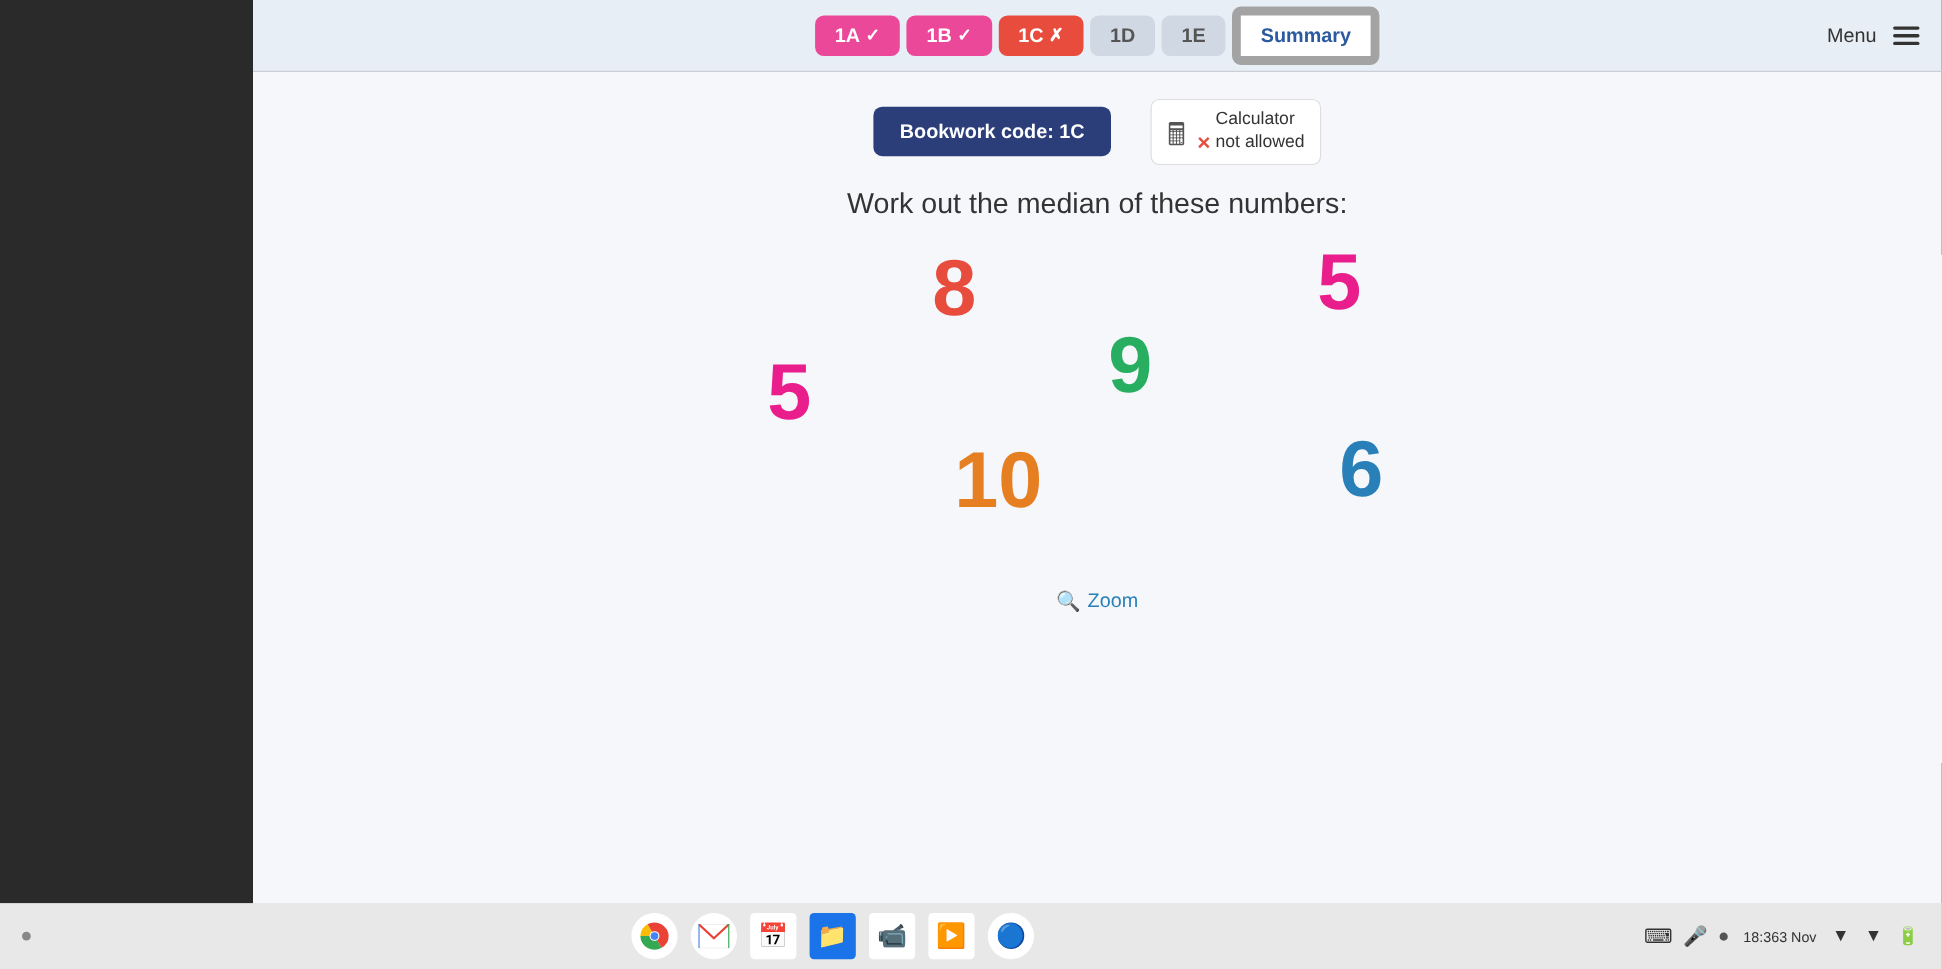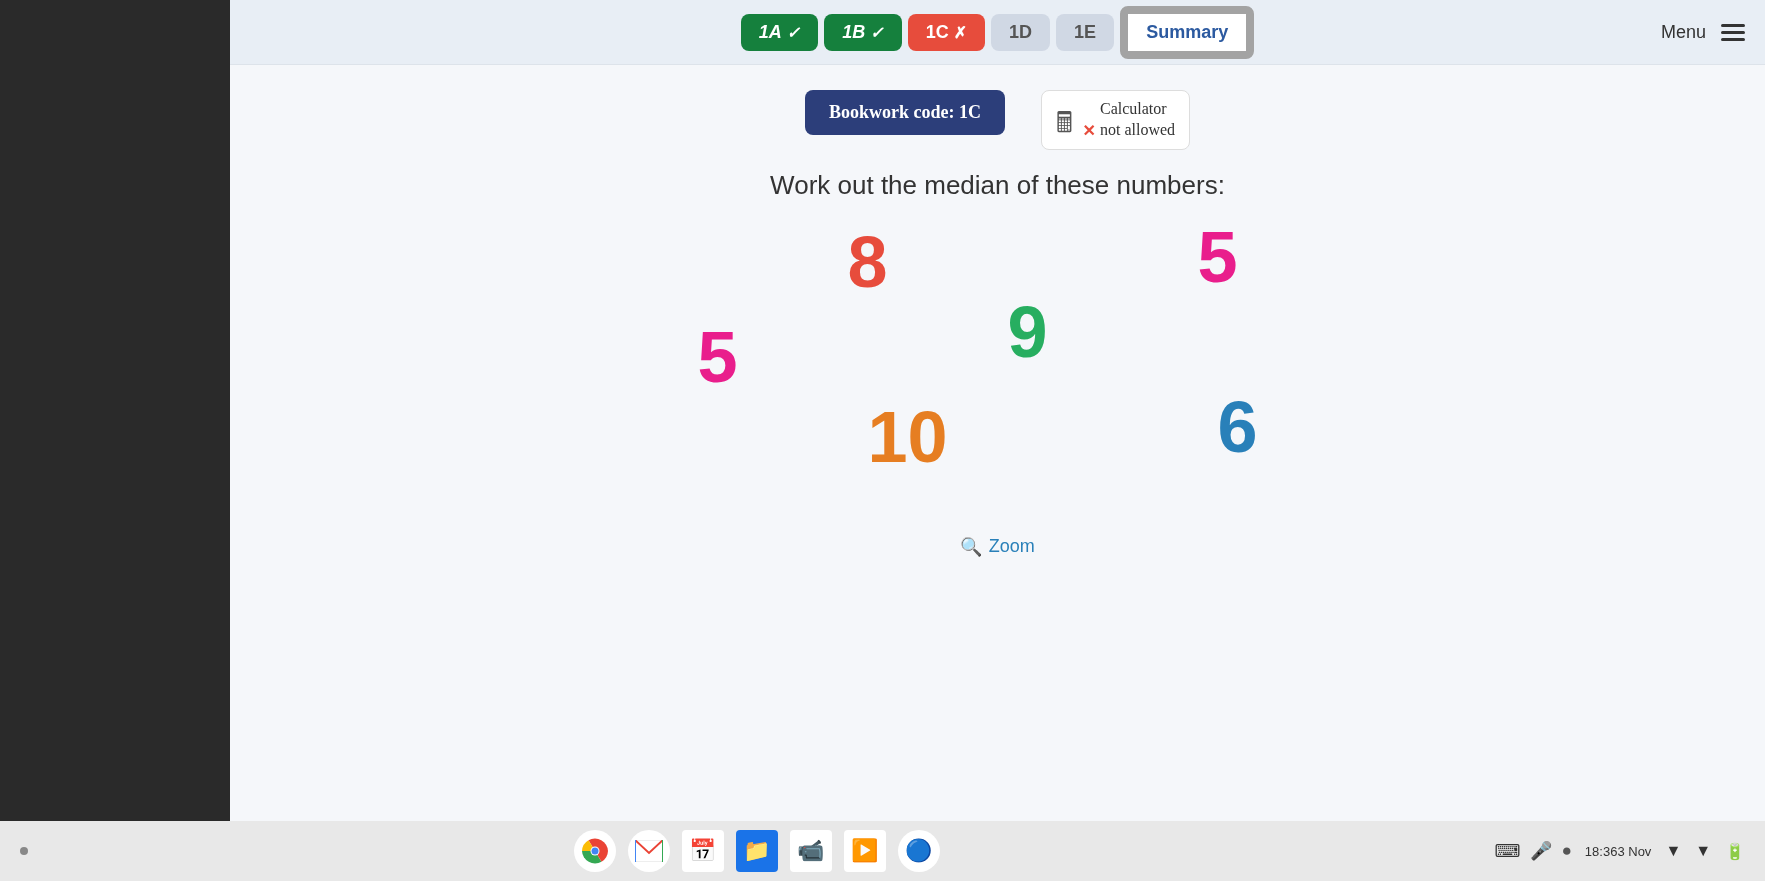--- a/index.html
+++ b/index.html
@@ -52,23 +52,22 @@
       border: none;
       font-size: 18px;
       font-weight: 600;
       cursor: pointer;
       display: flex;
       align-items: center;
       gap: 5px;
     }
 
     .tab-green {
-      background: #15803d;
+      background: #ec4899;
       color: white;
-      font-style: italic;
     }
 
     .tab-red {
       background: #e74c3c;
       color: white;
     }
 
     .tab-gray {
       background: #d0d8e4;
       color: #555;
@@ -116,24 +115,23 @@
       bottom: 60px;
       background: #f5f7fa;
       display: flex;
       flex-direction: column;
       align-items: center;
     }
 
     
     .info-row {
       display: flex;
-      align-items: flex-start;
+      align-items: center;
       gap: 36px;
       margin-top: 25px;
-      font-family: Liberation Serif, serif;
     }
 
     .bookwork-code {
       background: #2c3e7a;
       color: white;
       padding: 12px 24px;
       border-radius: 8px;
       font-size: 18px;
       font-weight: 600;
     }

